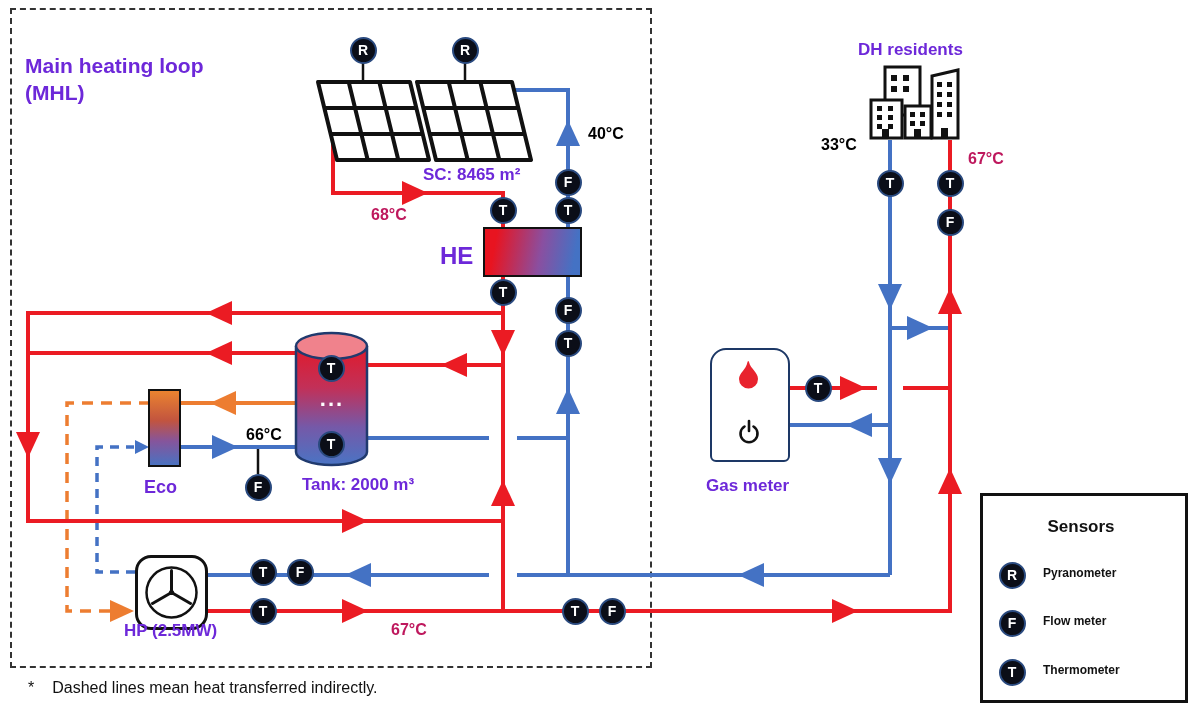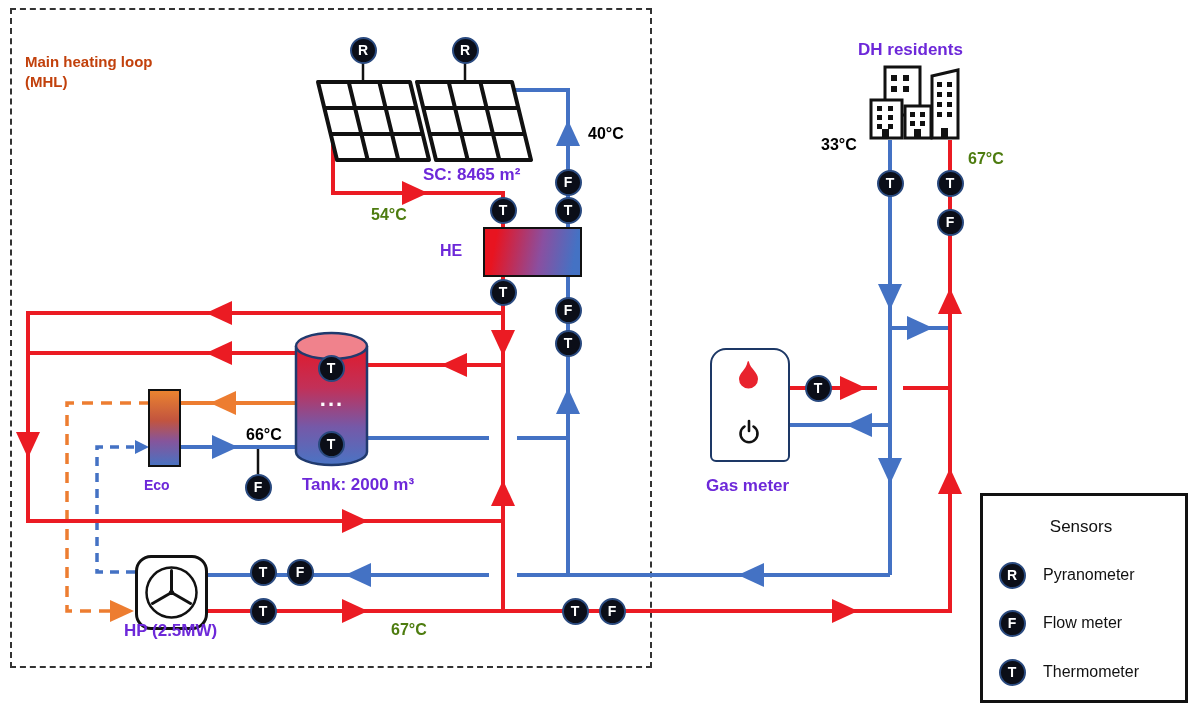--- a/index.html
+++ b/index.html
@@ -17,27 +17,27 @@
            background:linear-gradient(180deg,#ea8330 0%,#c2543f 40%,#85559c 68%,#4a72c0 100%);}
   .hp-box{left:135px;top:555px;width:73px;height:75px;border:3px solid #111;border-radius:16px;
           background:#fff;box-sizing:border-box;}
   .boiler-box{left:710px;top:348px;width:80px;height:114px;border:2.5px solid #1d3866;
               border-radius:16px 16px 6px 6px;background:#fff;box-sizing:border-box;}
   .sensor{position:absolute;width:27px;height:27px;border-radius:50%;background:#0b0e18;
           border:2px solid #2a4a7f;box-sizing:border-box;color:#fff;display:flex;
           align-items:center;justify-content:center;font-weight:700;font-size:14px;z-index:6;}
   .lbl{position:absolute;font-weight:700;color:#6d28d9;font-size:17px;white-space:nowrap;z-index:5;}
   .temp{position:absolute;font-weight:700;font-size:16px;white-space:nowrap;z-index:5;}
-  .temp.hot{color:#4d7c0f;} .temp.cold{color:#000000;}
-  .mhl-title{position:absolute;left:25px;top:52px;font-weight:700;font-size:15px;line-height:1.3;color:#c2410c;}
+  .temp.hot{color:#be185d;} .temp.cold{color:#000000;}
+  .mhl-title{position:absolute;left:25px;top:52px;font-weight:700;font-size:21px;line-height:1.3;color:#6d28d9;}
   .tank-dots{position:absolute;left:316px;top:386px;width:32px;text-align:center;color:#fff;
              font-weight:700;font-size:22px;letter-spacing:2px;z-index:6;}
   .legend-title{position:absolute;left:980px;top:517px;width:202px;text-align:center;
-                font-weight:400;font-size:17px;color:#111;}
-  .legend-label{position:absolute;left:1043px;font-weight:400;font-size:16px;color:#111;white-space:nowrap;}
+                font-weight:700;font-size:17px;color:#111;}
+  .legend-label{position:absolute;left:1043px;font-weight:700;font-size:12px;color:#111;white-space:nowrap;}
   .footnote{position:absolute;left:28px;top:679px;font-size:16px;color:#111;}
   .footnote .star{display:inline-block;margin-right:18px;}
 </style>
 </head>
 <body>
 
 <div class="stage">
 
   <div class="mhl-border"></div>
   <div class="legend-box"></div>
@@ -253,42 +253,45 @@
       <span>F</span>
     </div>
 
   <div class="tank-dots">...</div>
 
   <div class="mhl-title">
     <span>Main heating loop</span><br>
     <span>(MHL)</span>
   </div>
   <div class="lbl" style="left:423px;top:165px">SC: 8465 m²</div>
-  <div class="lbl" style="left:440px;top:242px;font-size:16px">HE</div>
+  <div class="lbl" style="left:440px;top:242px;font-size:24px">HE</div>
   <div class="lbl" style="left:302px;top:475px">Tank: 2000 m³</div>
-  <div class="lbl" style="left:144px;top:477px;font-size:14px">Eco</div>
+  <div class="lbl" style="left:144px;top:477px;font-size:18px">Eco</div>
   <div class="lbl" style="left:124px;top:621px">HP (2.5MW)</div>
   <div class="lbl" style="left:706px;top:476px">Gas meter</div>
   <div class="lbl" style="left:858px;top:40px">DH residents</div>
 
-  <div class="temp hot" style="left:371px;top:206px">54°C</div>
+  <div class="temp hot" style="left:371px;top:206px">68°C</div>
   <div class="temp cold" style="left:588px;top:125px">40°C</div>
   <div class="temp cold" style="left:246px;top:426px">66°C</div>
   <div class="temp hot" style="left:391px;top:621px">67°C</div>
   <div class="temp cold" style="left:821px;top:136px">33°C</div>
   <div class="temp hot" style="left:968px;top:150px">67°C</div>
 
   <div class="legend-title">Sensors</div>
   <div class="sensor" style="left:998.5px;top:561.5px">
       <span>R</span>
     </div>
   <div class="sensor" style="left:998.5px;top:609.5px">
       <span>F</span>
     </div>
   <div class="sensor" style="left:998.5px;top:658.5px">
       <span>T</span>
     </div>
   <div class="legend-label" style="top:566px">Pyranometer</div>
   <div class="legend-label" style="top:614px">Flow meter</div>
   <div class="legend-label" style="top:663px">Thermometer</div>
 
+  <div class="footnote">
+    <span class="star">*</span><span>Dashed lines mean heat transferred indirectly.</span>
+  </div>
 
 </div>
 
 </body></html>

